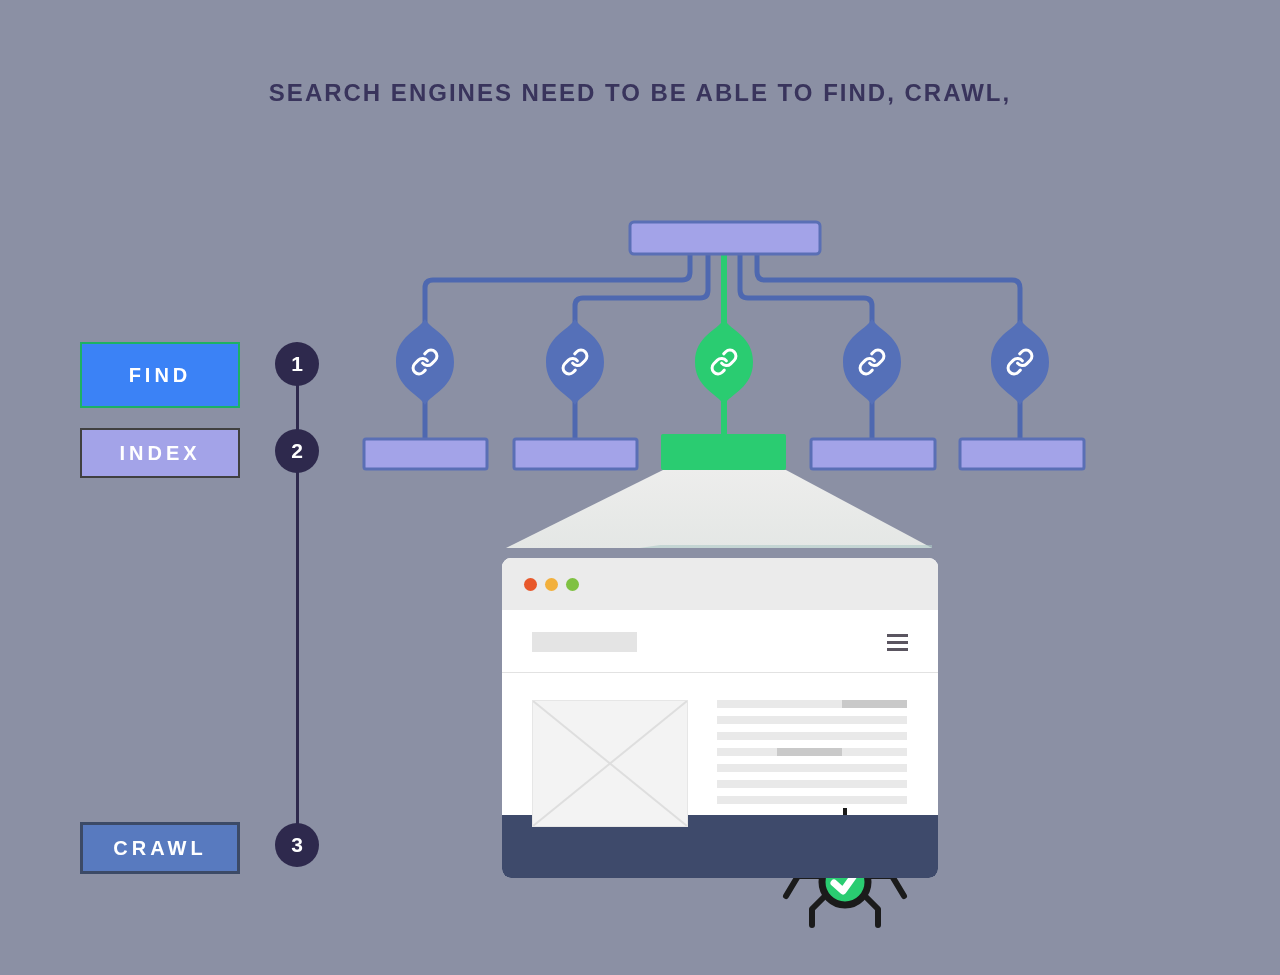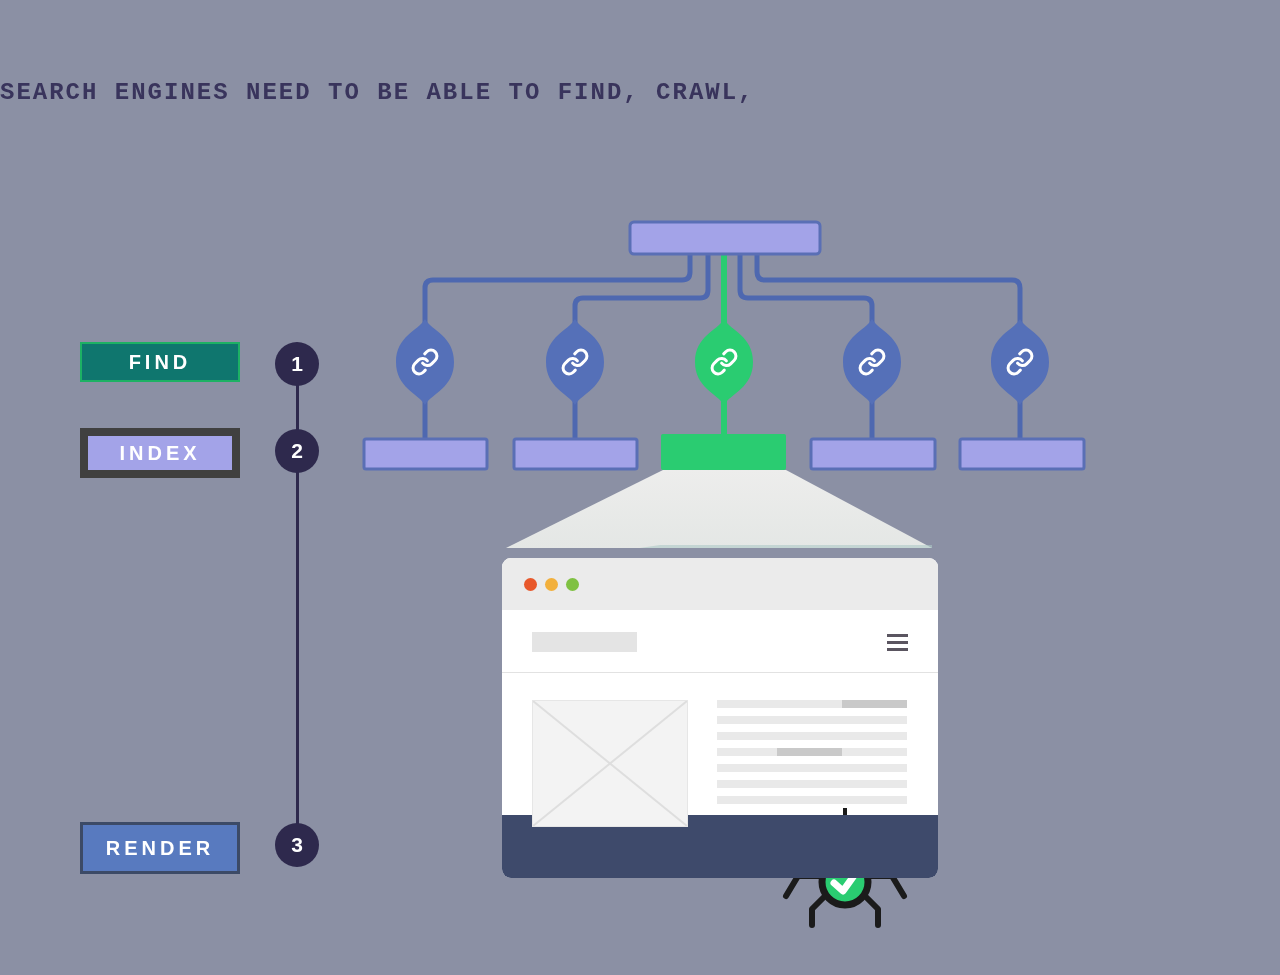--- a/index.html
+++ b/index.html
@@ -3,31 +3,31 @@
 <meta charset="utf-8">
 <style>
   html,body { margin:0; padding:0; background:#8b90a4; }
   .canvas {
     position:relative; width:1280px; height:975px; background:#8b90a4;
     font-family:"Liberation Sans", sans-serif; overflow:hidden;
   }
   
   .title {
     position:absolute; top:70px; left:0; width:100%;
-    text-align:left; color:#39345c; font-weight:bold;
-    font-size:24px; letter-spacing:2px; line-height:46px;font-family:Liberation Mono, monospace;
+    text-align:center; color:#39345c; font-weight:bold;
+    font-size:24px; letter-spacing:2px; line-height:46px;
   }
   
   .step-btn {
     position:absolute; left:80px; width:160px; box-sizing:border-box;
     display:flex; align-items:center; justify-content:center;
     color:#ffffff; font-weight:bold; font-size:20px; letter-spacing:4px;
   }
-  #find  { top:342px; height:40px; background:#0f766e; border:2px solid #1db164;text-align:right; }
-  #index { top:428px; height:50px; background:#a3a3e8; border:8px solid #404040;text-align:center; }
+  #find  { top:342px; height:66px; background:#3b82f6; border:2px solid #1db164;text-align:right; }
+  #index { top:428px; height:50px; background:#a3a3e8; border:2px solid #404040;text-align:center; }
   #crawl { top:822px; height:52px; background:#587abf; border:3px solid #3c4a66; }
   
   .step-line { position:absolute; left:296px; top:364px; width:3px; height:482px; background:#2e294d; }
   .step-dot {
     position:absolute; left:275px; width:44px; height:44px; border-radius:50%;
     background:#2e294d; color:#fff; display:flex; align-items:center; justify-content:center;
     font-size:21px; font-weight:bold;
   }
   #dot1 { top:342px; } #dot2 { top:429px; } #dot3 { top:823px; }
   
@@ -69,21 +69,21 @@
     <div>SEARCH ENGINES NEED TO BE ABLE TO FIND, CRAWL,</div>
   </div>
 
   <div class="step-btn" id="find">
     <span>FIND</span>
   </div>
   <div class="step-btn" id="index">
     <span>INDEX</span>
   </div>
   <div class="step-btn" id="crawl">
-    <span>RENDER</span>
+    <span>CRAWL</span>
   </div>
 
   <div class="step-line"></div>
   <div class="step-dot" id="dot1">
     <span>1</span>
   </div>
   <div class="step-dot" id="dot2">
     <span>2</span>
   </div>
   <div class="step-dot" id="dot3">

